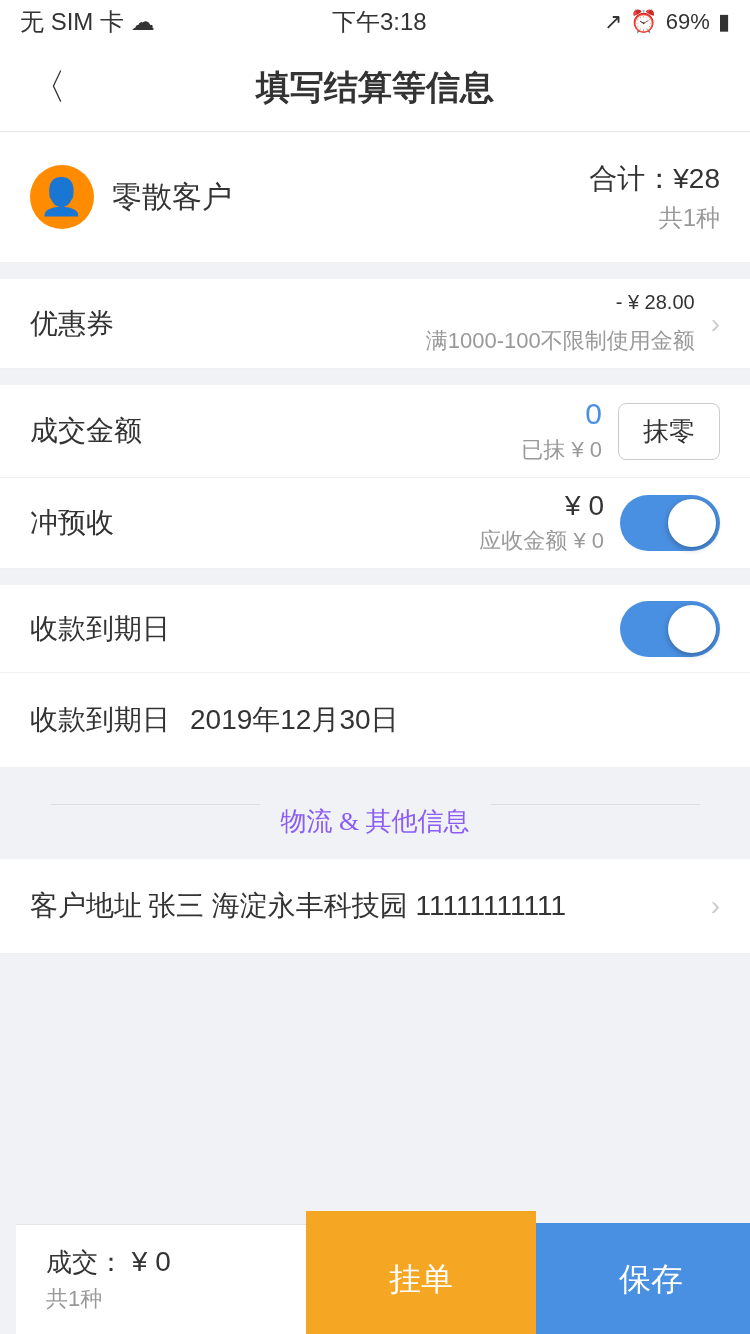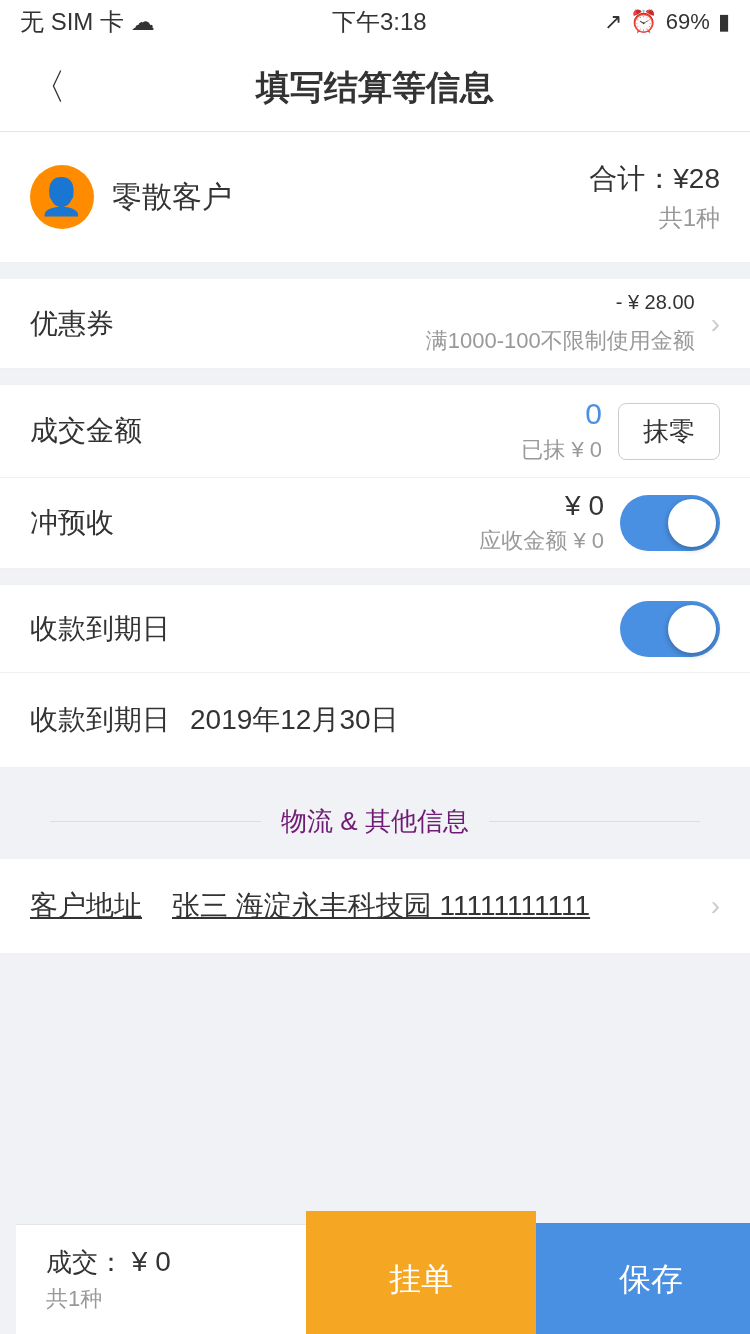--- a/index.html
+++ b/index.html
@@ -214,25 +214,26 @@
       font-size: 28px;
       color: #333;
     }
 
     
     .section-header {
       background: #f0f2f5;
       padding: 20px 30px;
       text-align: center;
       font-size: 26px;
-      color: #701a75;
+      color: #8b5cf6;
       position: relative;
       display: flex;
-      align-items: center;
+      align-items: flex-start;
       justify-content: center;
+      font-family: Liberation Serif, serif;
     }
     .section-header::before,
     .section-header::after {
       content: '';
       flex: 1;
       height: 1px;
       background: #ddd;
       margin: 0 20px;
     }
 
@@ -240,23 +241,22 @@
     .address-row {
       background: #fff;
       padding: 28px 30px;
       display: flex;
       align-items: center;
       justify-content: space-between;
       border-bottom: 1px solid #f0f0f0;
     }
     .address-left {
       display: flex;
-      gap: 30px;
+      gap: 6px;
       align-items: flex-start;
-      text-decoration: underline;
     }
     .address-label {
       font-size: 28px;
       color: #333;
       white-space: nowrap;
     }
     .address-value {
       font-size: 28px;
       color: #333;
     }

